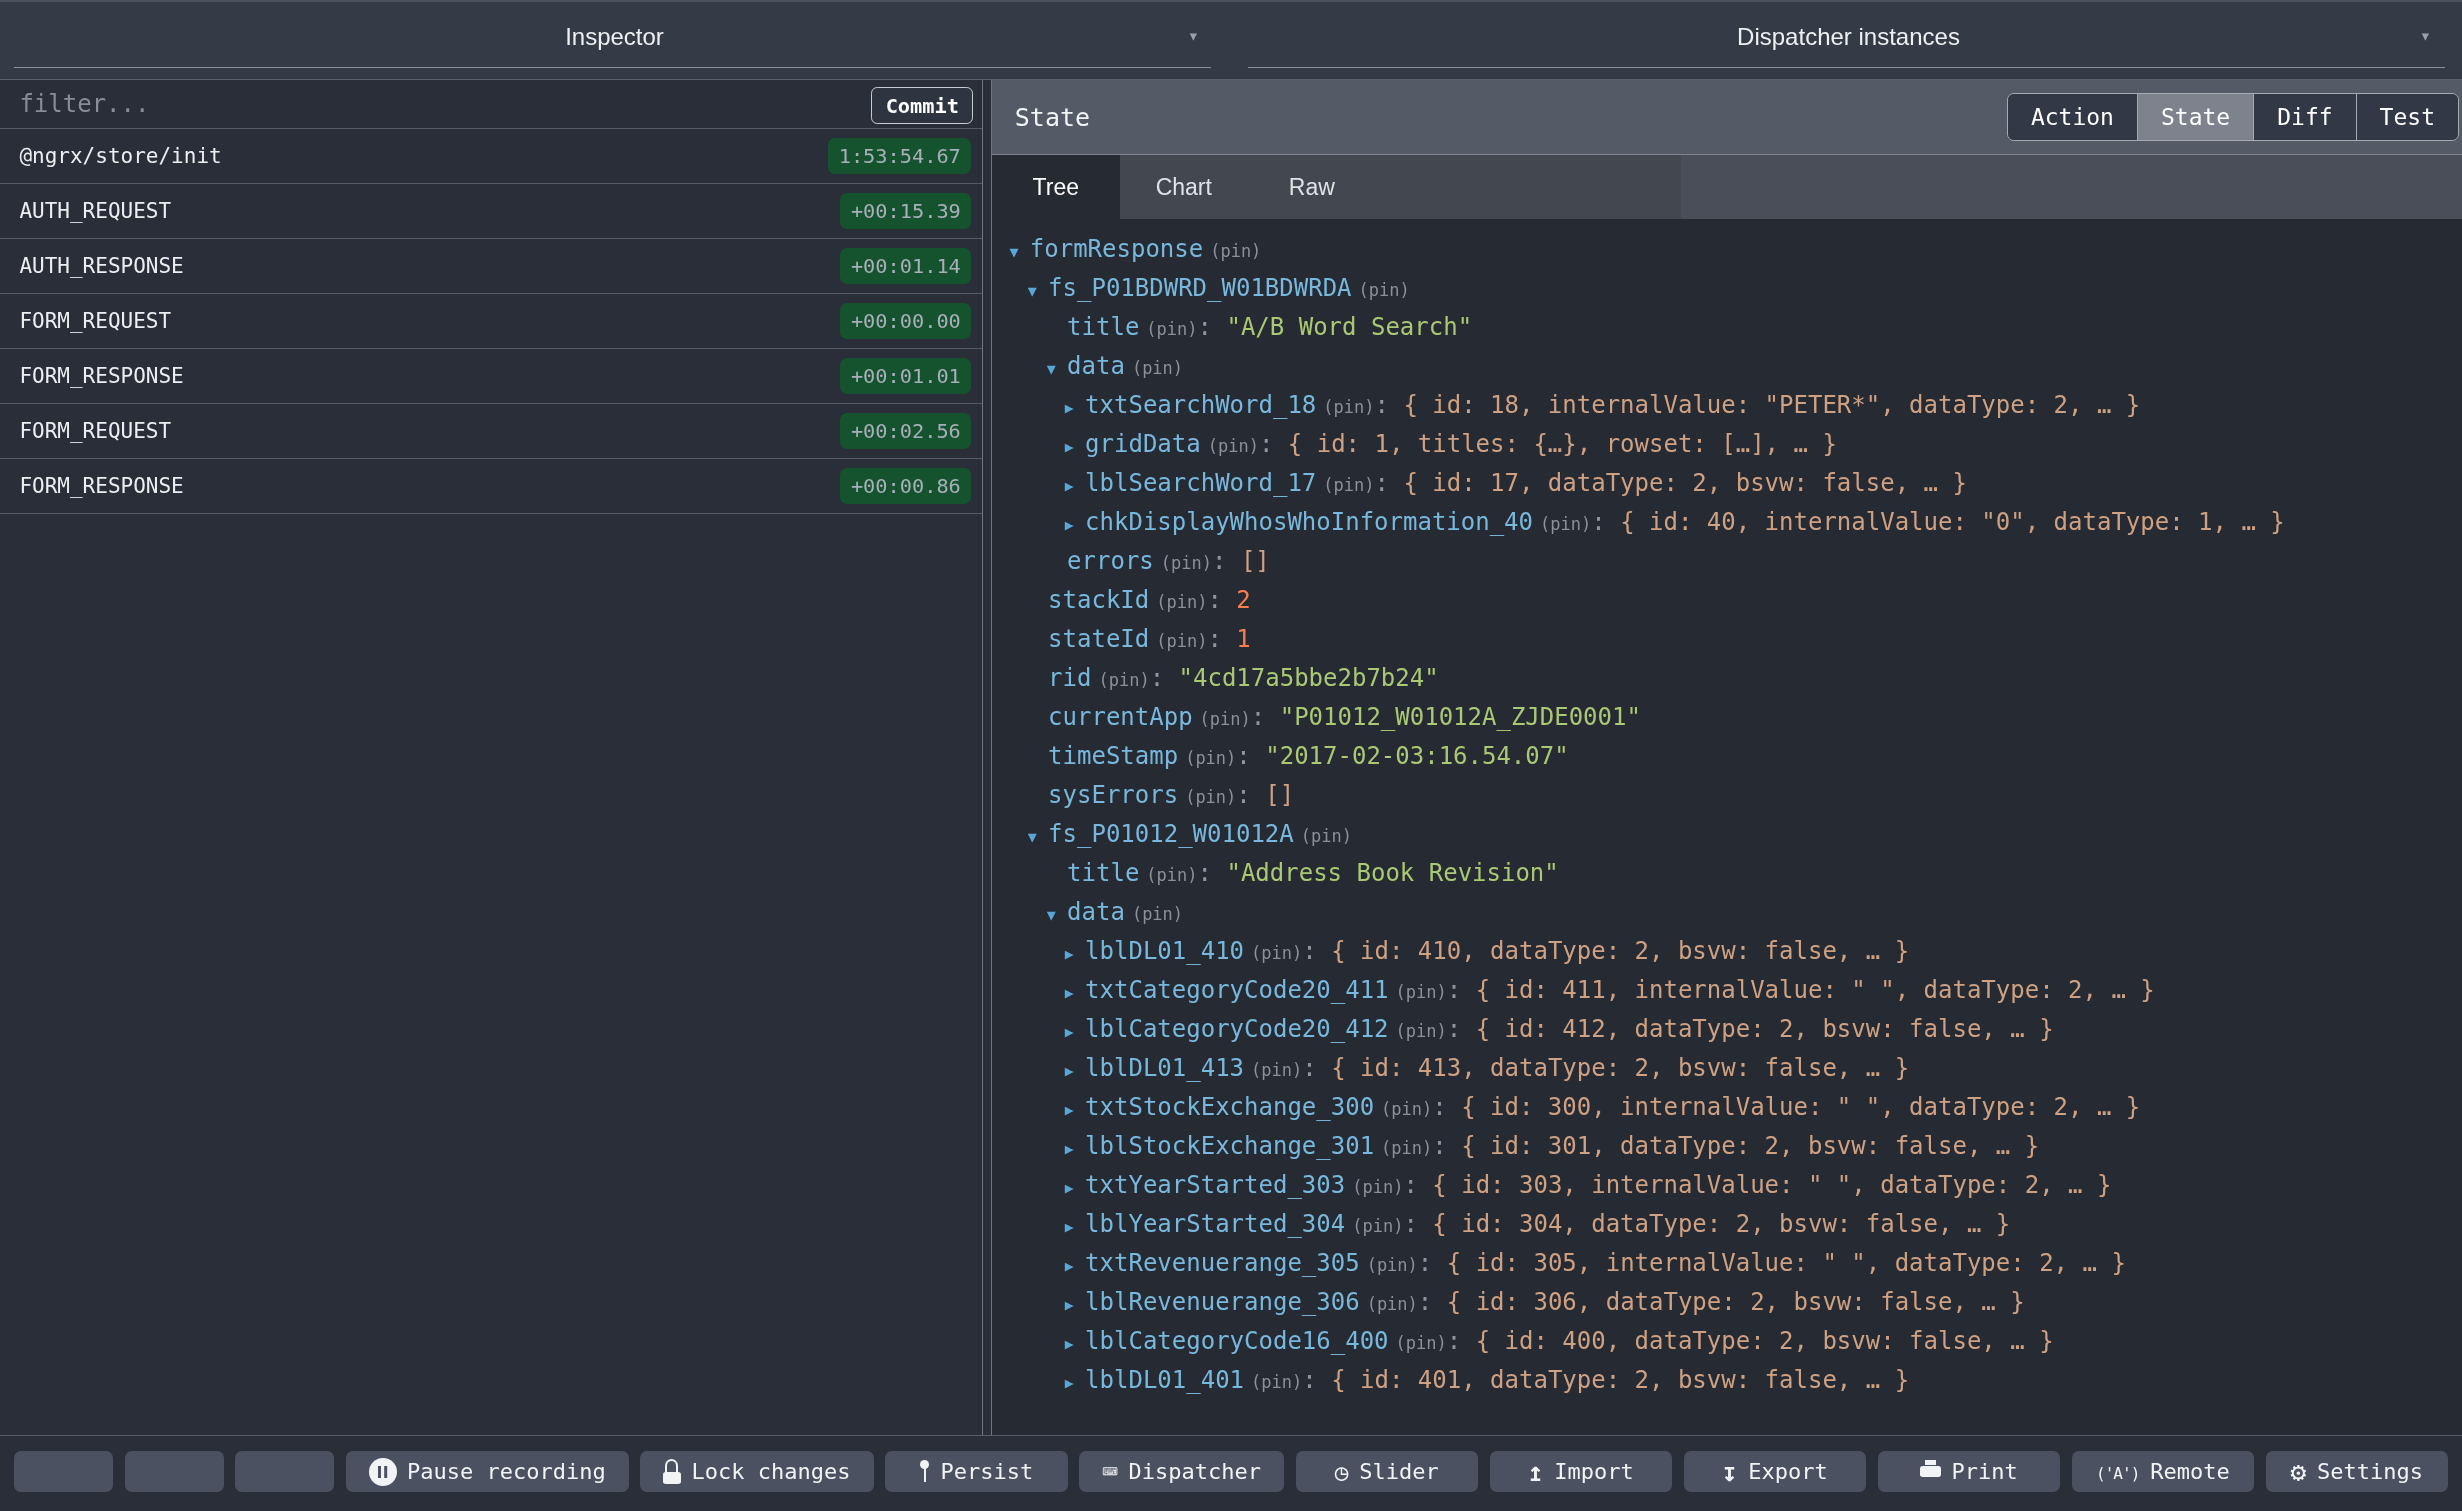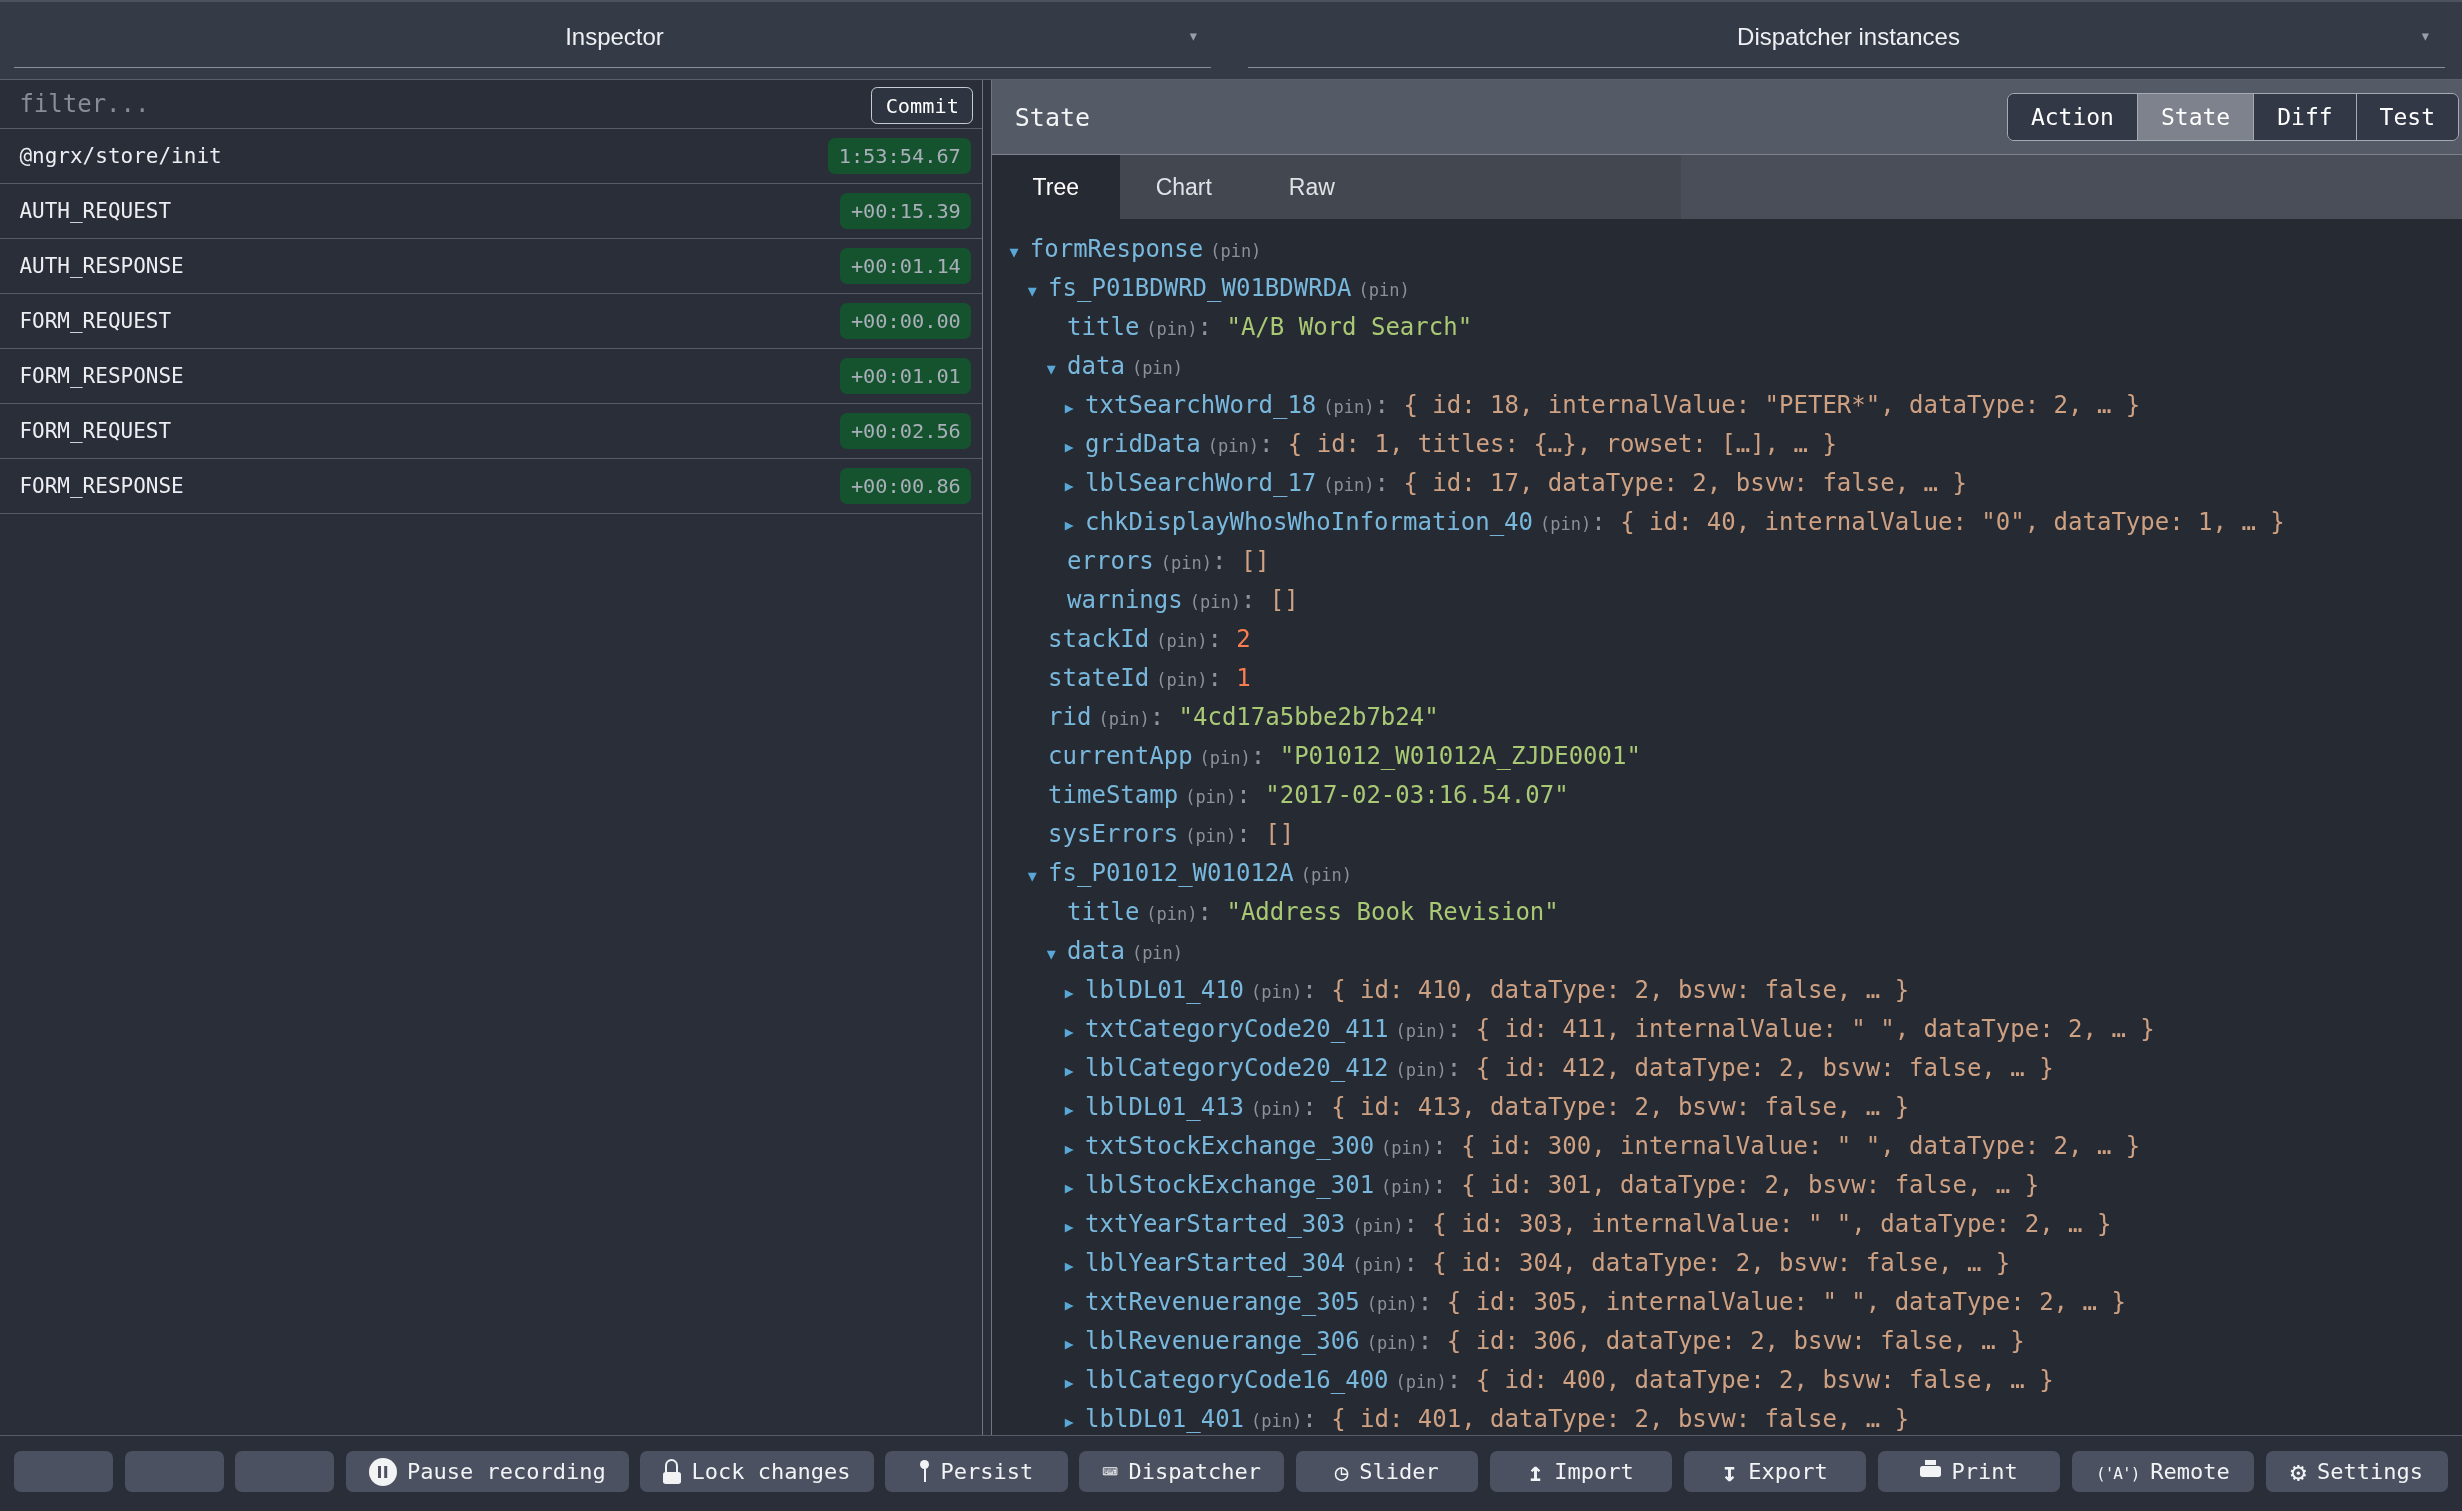--- a/index.html
+++ b/index.html
@@ -27,21 +27,21 @@
 
   
   .filter-row { position:relative; height:49px; border-bottom:1.8px solid #565b65; background:#2a2e39; }
   .filter-input { width:742px; height:100%; background:transparent; border:none; outline:none;
                   padding-left:19.4px; font-family:"DejaVu Sans Mono", monospace;
                   font-size:24px; color:#e8eaee; }
   .filter-input::placeholder { color:#878d98; }
   .commit-btn { position:absolute; right:8.8px; top:7px; height:37px; padding:0 13.3px;
                 background:#2e3440; border:1.8px solid #c6cad1; border-radius:6.2px;
                 color:#ffffff; font-family:"DejaVu Sans Mono", monospace;
-                font-size:20.3px; font-weight:normal; cursor:pointer; }
+                font-size:20.3px; font-weight:bold; cursor:pointer; }
   .action-row { position:relative; height:55px; border-bottom:1.8px solid #565b65;
                 display:flex; align-items:center; cursor:pointer; }
   .action-label { padding-left:19.4px; font-size:21px; color:#eceef1; white-space:nowrap; }
   .action-time { position:absolute; right:10.6px; top:8.8px; background:#14532d; color:#a9afba;
                  border-radius:7px; padding:6.2px 10.6px; font-size:20.3px; }
 
   
   .state-header { height:75px; background:#545a66; border-bottom:1.8px solid #7d828c;
                   display:flex; align-items:center; justify-content:space-between; }
   .state-title { padding-left:23px; font-size:25px; color:#f2f4f6; }
@@ -189,21 +189,20 @@
     <div class="tree" id="tree">
         <div class="tree-row" style="padding-left: 17.7px;"><span class="tw-arrow">▼</span><span class="tw-key">formResponse</span><span class="tw-pin">(pin)</span></div>
         <div class="tree-row" style="padding-left: 36px;"><span class="tw-arrow">▼</span><span class="tw-key">fs_P01BDWRD_W01BDWRDA</span><span class="tw-pin">(pin)</span></div>
         <div class="tree-row" style="padding-left: 55px;"><span class="tw-spacer"></span><span class="tw-key">title</span><span class="tw-pin">(pin)</span><span class="tw-colon">: </span><span class="tw-string">"A/B Word Search"</span></div>
         <div class="tree-row" style="padding-left: 55px;"><span class="tw-arrow">▼</span><span class="tw-key">data</span><span class="tw-pin">(pin)</span></div>
         <div class="tree-row" style="padding-left: 73px;"><span class="tw-arrow">▶</span><span class="tw-key">txtSearchWord_18</span><span class="tw-pin">(pin)</span><span class="tw-colon">: </span><span class="tw-preview">{ id: 18, internalValue: "PETER*", dataType: 2, … }</span></div>
         <div class="tree-row" style="padding-left: 73px;"><span class="tw-arrow">▶</span><span class="tw-key">gridData</span><span class="tw-pin">(pin)</span><span class="tw-colon">: </span><span class="tw-preview">{ id: 1, titles: {…}, rowset: […], … }</span></div>
         <div class="tree-row" style="padding-left: 73px;"><span class="tw-arrow">▶</span><span class="tw-key">lblSearchWord_17</span><span class="tw-pin">(pin)</span><span class="tw-colon">: </span><span class="tw-preview">{ id: 17, dataType: 2, bsvw: false, … }</span></div>
         <div class="tree-row" style="padding-left: 73px;"><span class="tw-arrow">▶</span><span class="tw-key">chkDisplayWhosWhoInformation_40</span><span class="tw-pin">(pin)</span><span class="tw-colon">: </span><span class="tw-preview">{ id: 40, internalValue: "0", dataType: 1, … }</span></div>
         <div class="tree-row" style="padding-left: 55px;"><span class="tw-spacer"></span><span class="tw-key">errors</span><span class="tw-pin">(pin)</span><span class="tw-colon">: </span><span class="tw-array">[]</span></div>
-        <div class="tree-row" style="padding-left: 55px;"><span class="tw-spacer"></span><span class="tw-key">warnings</span><span class="tw-pin">(pin)</span><span class="tw-colon">: </span><span class="tw-array">[]</span></div>
         <div class="tree-row" style="padding-left: 36px;"><span class="tw-spacer"></span><span class="tw-key">stackId</span><span class="tw-pin">(pin)</span><span class="tw-colon">: </span><span class="tw-number">2</span></div>
         <div class="tree-row" style="padding-left: 36px;"><span class="tw-spacer"></span><span class="tw-key">stateId</span><span class="tw-pin">(pin)</span><span class="tw-colon">: </span><span class="tw-number">1</span></div>
         <div class="tree-row" style="padding-left: 36px;"><span class="tw-spacer"></span><span class="tw-key">rid</span><span class="tw-pin">(pin)</span><span class="tw-colon">: </span><span class="tw-string">"4cd17a5bbe2b7b24"</span></div>
         <div class="tree-row" style="padding-left: 36px;"><span class="tw-spacer"></span><span class="tw-key">currentApp</span><span class="tw-pin">(pin)</span><span class="tw-colon">: </span><span class="tw-string">"P01012_W01012A_ZJDE0001"</span></div>
         <div class="tree-row" style="padding-left: 36px;"><span class="tw-spacer"></span><span class="tw-key">timeStamp</span><span class="tw-pin">(pin)</span><span class="tw-colon">: </span><span class="tw-string">"2017-02-03:16.54.07"</span></div>
         <div class="tree-row" style="padding-left: 36px;"><span class="tw-spacer"></span><span class="tw-key">sysErrors</span><span class="tw-pin">(pin)</span><span class="tw-colon">: </span><span class="tw-array">[]</span></div>
         <div class="tree-row" style="padding-left: 36px;"><span class="tw-arrow">▼</span><span class="tw-key">fs_P01012_W01012A</span><span class="tw-pin">(pin)</span></div>
         <div class="tree-row" style="padding-left: 55px;"><span class="tw-spacer"></span><span class="tw-key">title</span><span class="tw-pin">(pin)</span><span class="tw-colon">: </span><span class="tw-string">"Address Book Revision"</span></div>
         <div class="tree-row" style="padding-left: 55px;"><span class="tw-arrow">▼</span><span class="tw-key">data</span><span class="tw-pin">(pin)</span></div>
         <div class="tree-row" style="padding-left: 73px;"><span class="tw-arrow">▶</span><span class="tw-key">lblDL01_410</span><span class="tw-pin">(pin)</span><span class="tw-colon">: </span><span class="tw-preview">{ id: 410, dataType: 2, bsvw: false, … }</span></div>

